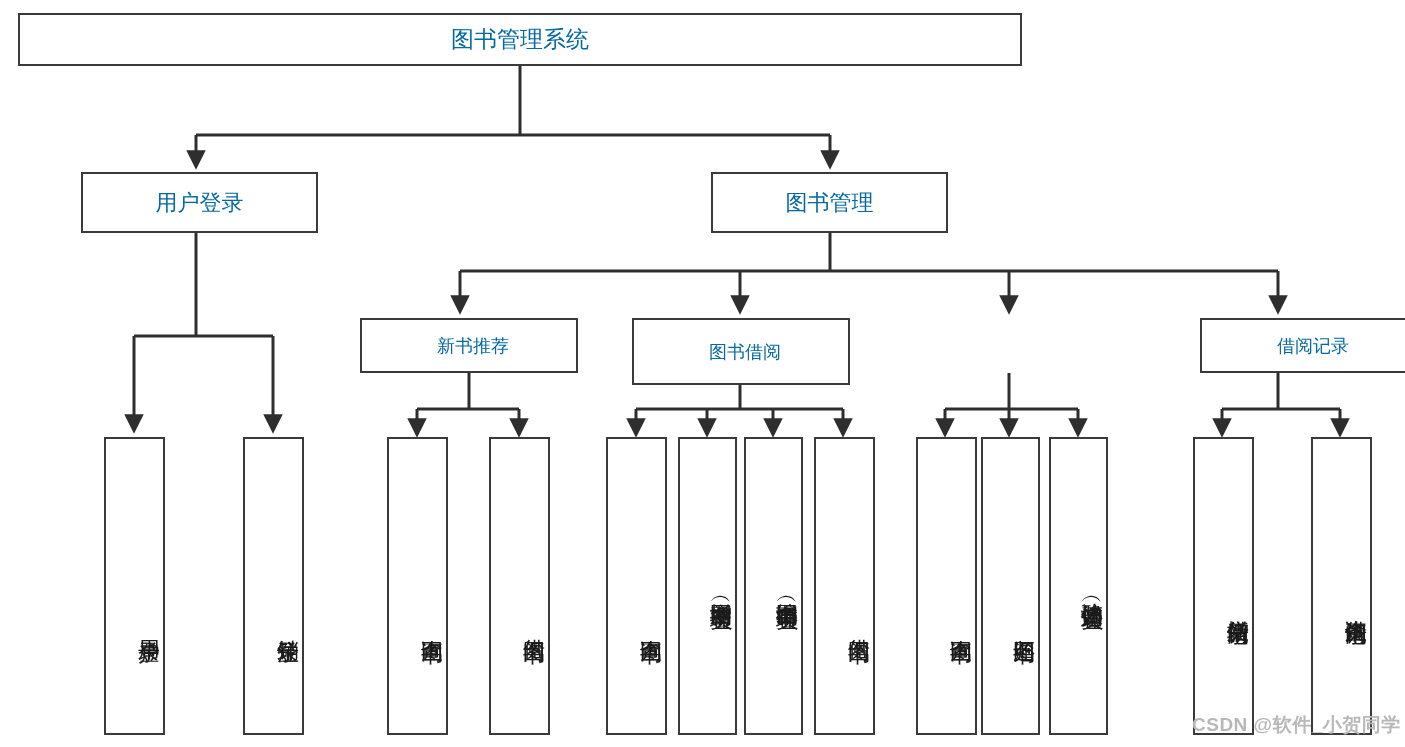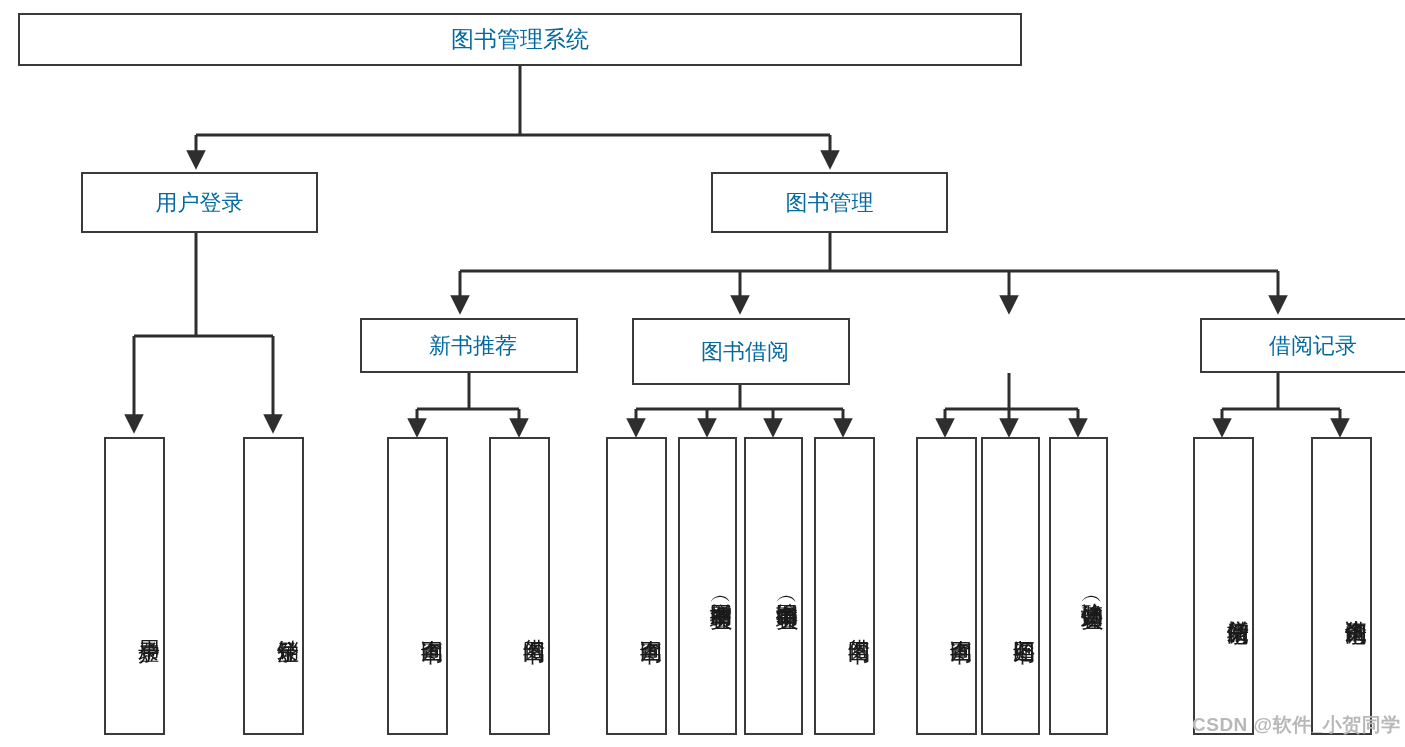--- a/index.html
+++ b/index.html
@@ -22,21 +22,21 @@
     box-sizing: border-box;
     border: 2px solid #3a3a3a;
     background: #ffffff;
     display: flex;
     align-items: center;
     justify-content: center;
     color: #0369a1;
   }
   .node.root { font-size: 23px; }
   .node.lvl2 { font-size: 22px; }
-  .node.lvl3 { font-size: 22px; padding-left: 8px; }
+  .node.lvl3 { font-size: 18px; padding-left: 8px; }
   .leaf {
     position: absolute;
     box-sizing: border-box;
     border: 2px solid #3a3a3a;
     background: #ffffff;
     writing-mode: vertical-rl;
     text-orientation: upright;
     display: flex;
     align-items: flex-start;
     justify-content: center;

